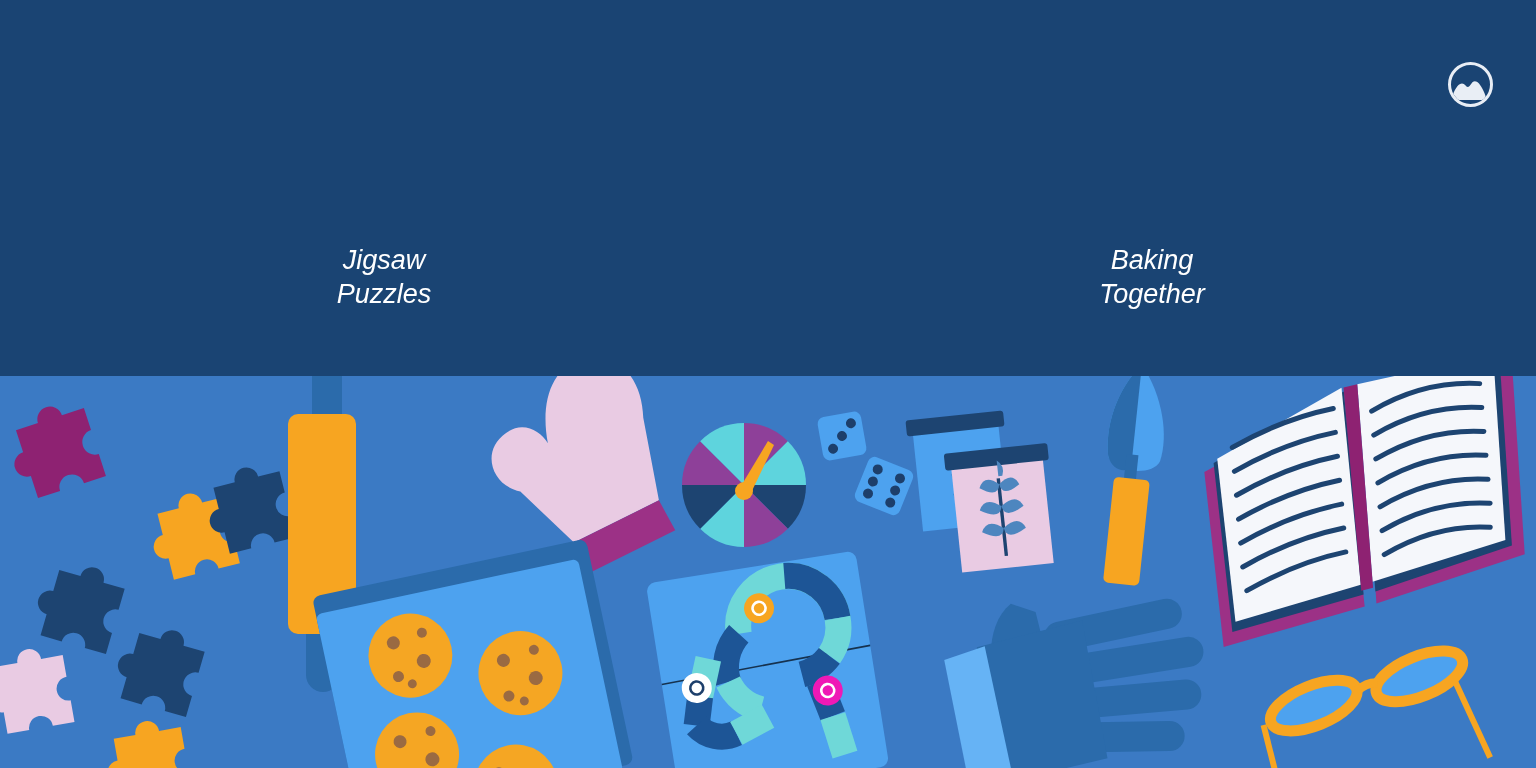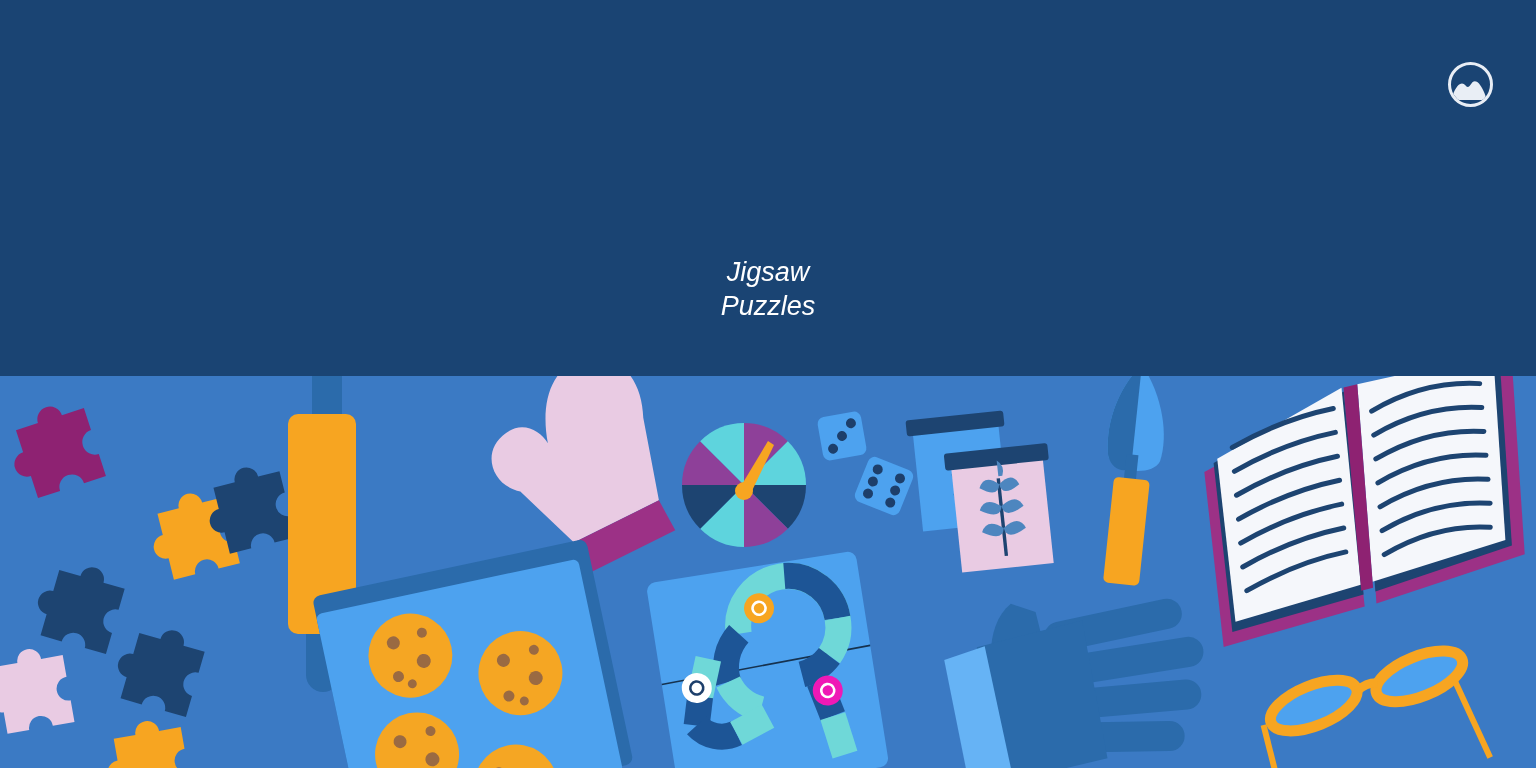--- a/index.html
+++ b/index.html
@@ -20,21 +20,21 @@
     position:absolute; left:0; top:52px; width:1536px;
     text-align:center; line-height:1.06;
   }
   .title-line{
     font-size:55px; font-weight:bold; color:#ffffff;
     letter-spacing:-0.5px; white-space:nowrap;
   }
   .title-accent{ color:#4ecdd6; }
 
   .labels-row{
-    position:absolute; left:0; top:255px; width:1536px;
+    position:absolute; left:0; top:243px; width:1536px;
     display:flex; z-index:6;
   }
   .label-cell{
     flex:1 1 0; text-align:center;
     color:#ffffff; font-style:italic; font-weight:normal;
     font-size:27px; line-height:1.27; white-space:pre-line;
   }
 
   
   .logo{
@@ -374,20 +374,22 @@
   <div class="title-wrap">
     <div class="title-line">
       <span class="title-accent">Activities</span><span> That Can Teach</span>
     </div>
     <div class="title-line">Delayed Gratification to Children</div>
   </div>
 
   <div class="labels-row">
     <div class="label-cell">Jigsaw
 Puzzles</div>
+    <div class="label-cell">Baking
+Together</div>
   </div>
 
   <div class="logo">
     <svg viewBox="0 0 40 40">
       <path d="M2,30 C6,20 11,16 15,21 C17,24 19,22 21,19 C24,14 29,17 33,26
                C35,30 36,33 36,36 L3,36 Z" fill="#e9eef5"></path>
     </svg>
   </div>
 
 </div>

